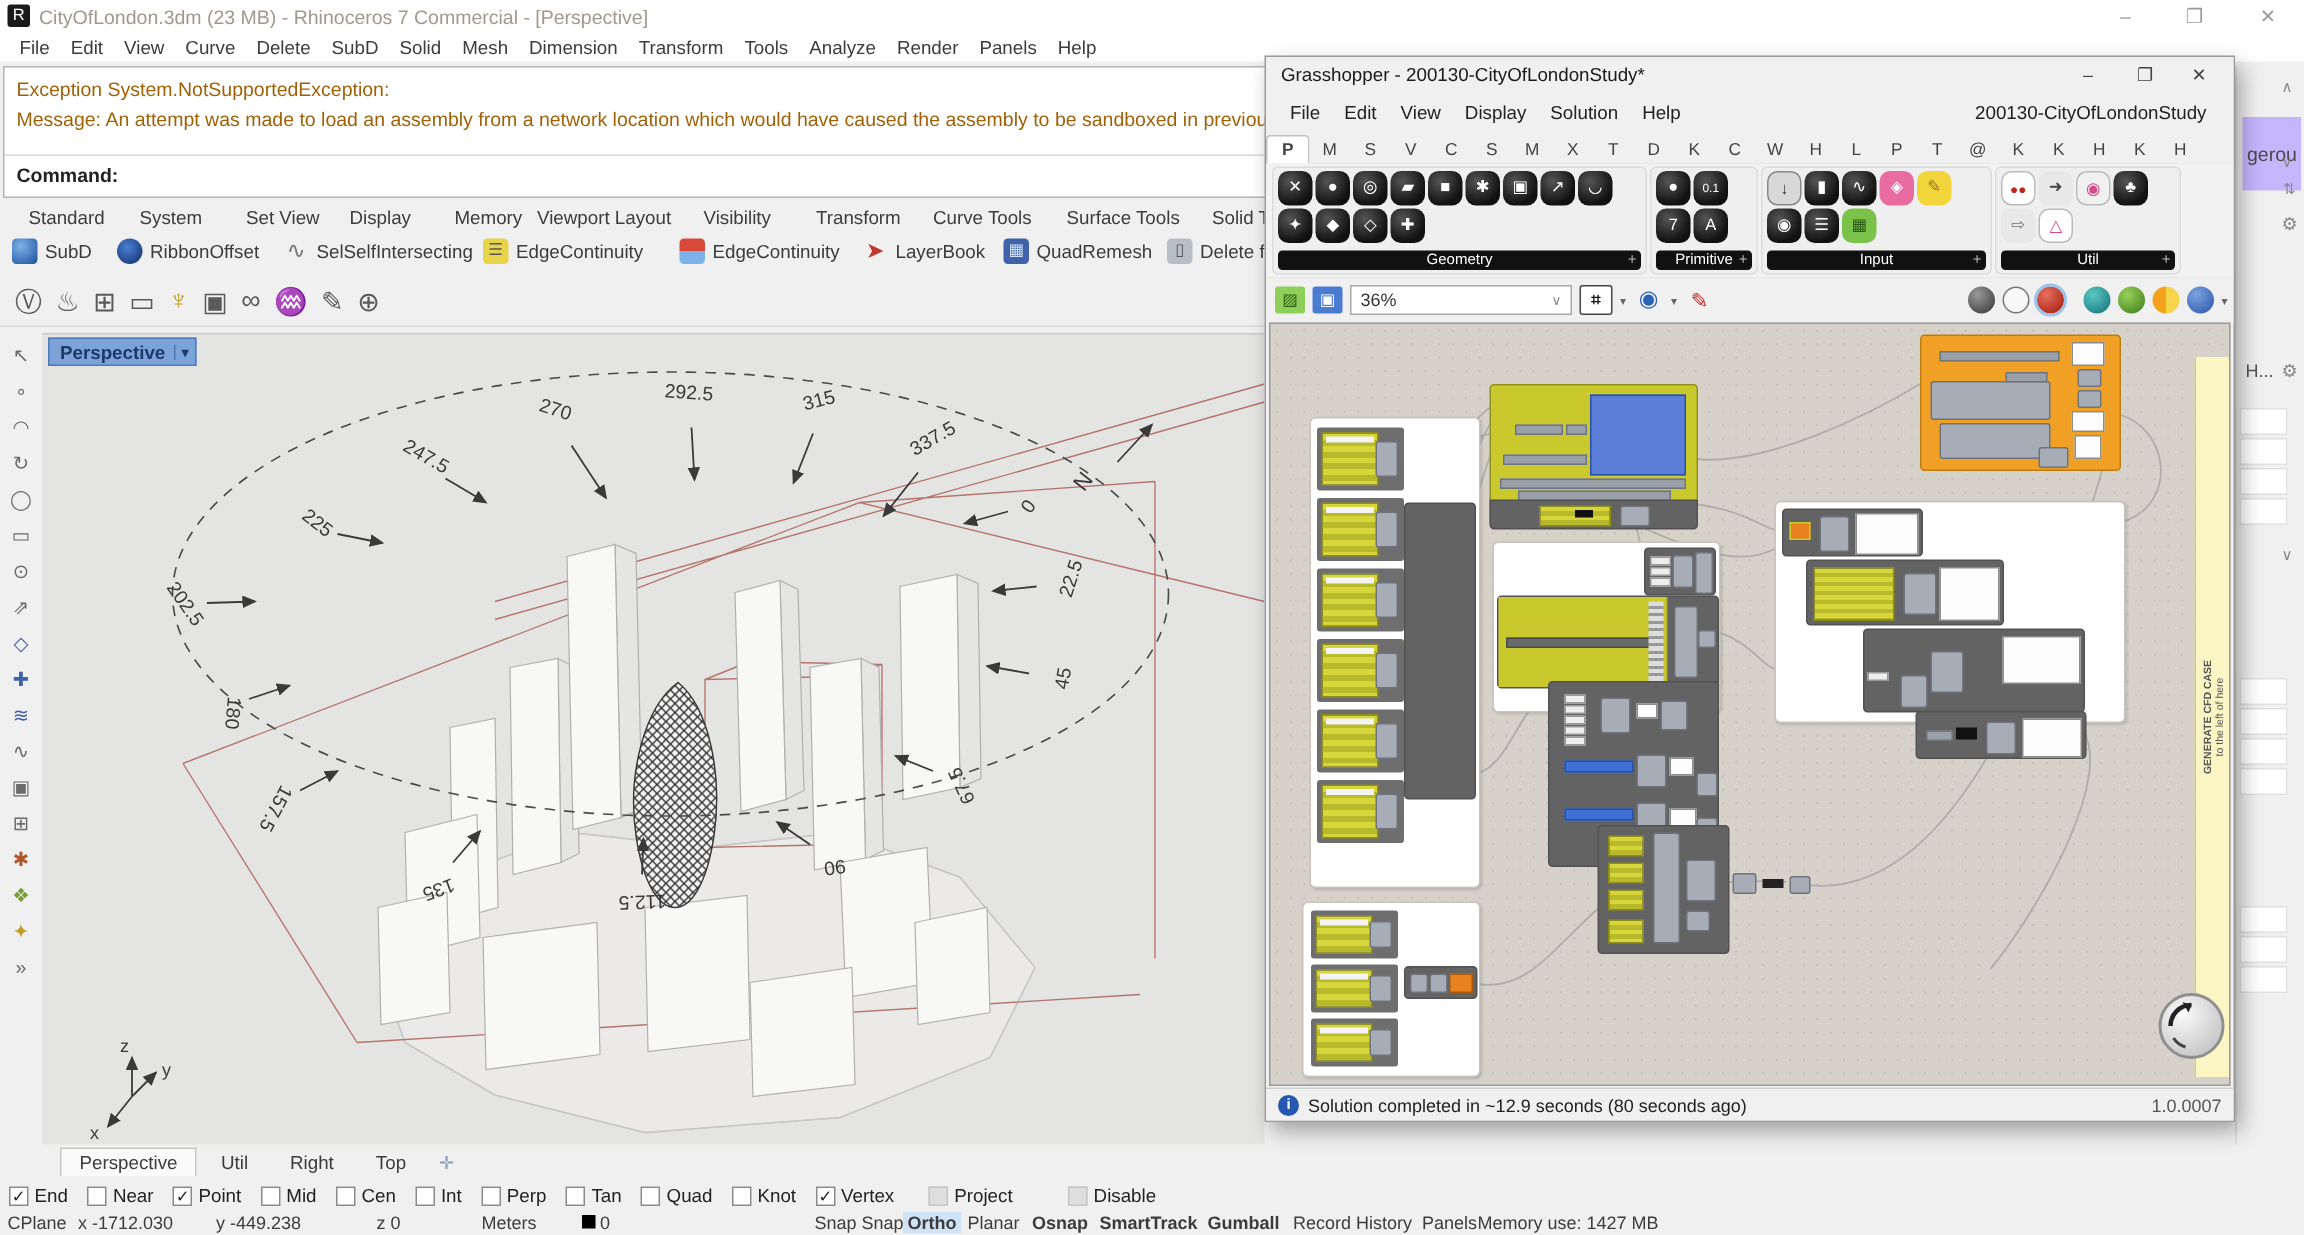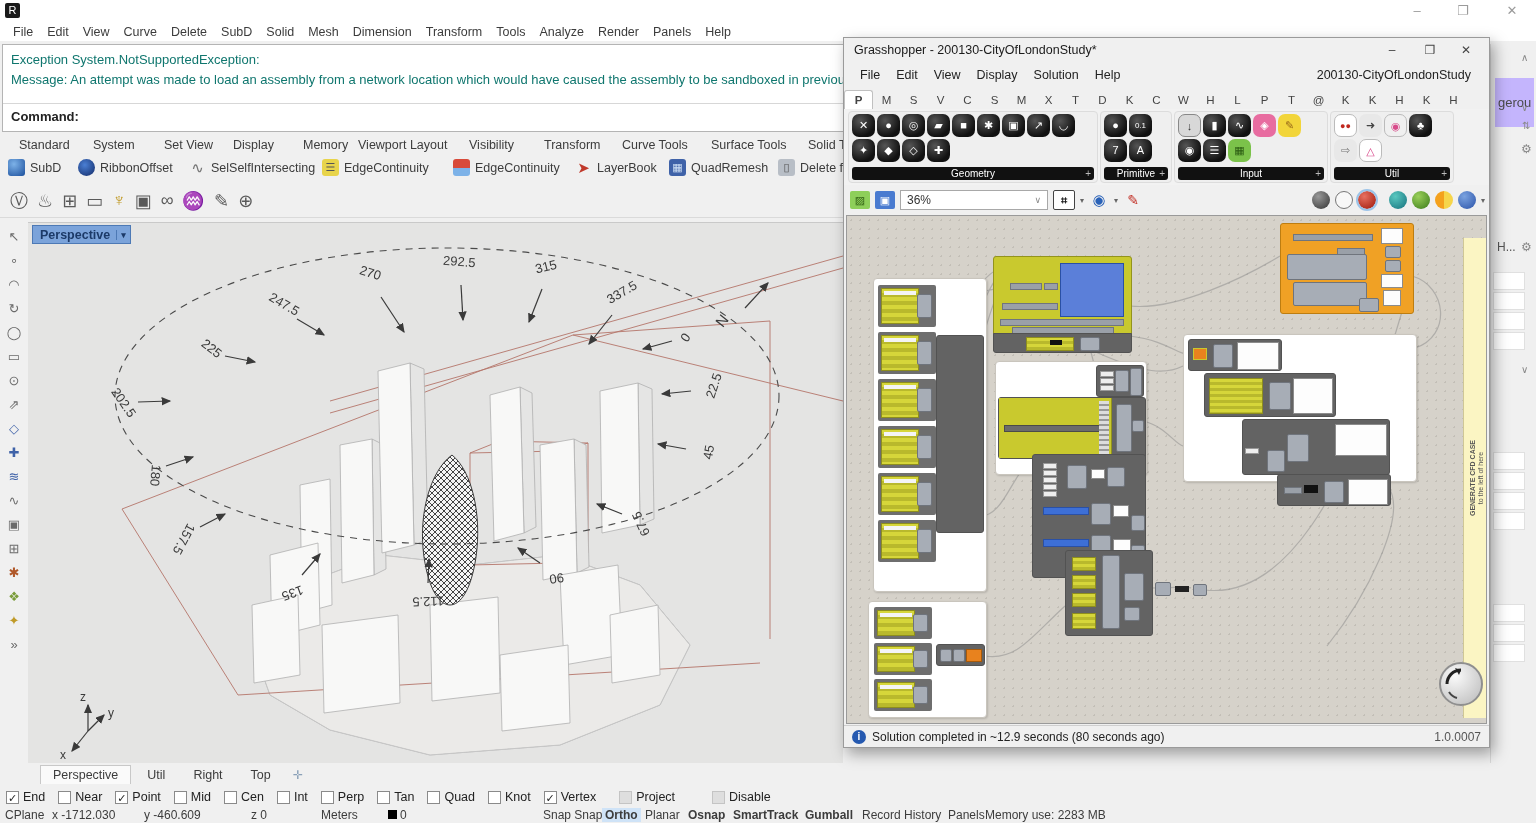--- a/index.html
+++ b/index.html
@@ -8,21 +8,21 @@
   .abs{position:absolute}
   
   .titlebar{left:0;top:0;width:1536px;height:22px;background:#ffffff;}
   .title-text{left:26px;top:4px;color:#a2988c;font-size:13px;white-space:nowrap}
   .app-logo{left:5px;top:3px;width:15px;height:15px;background:#1a1a1a;color:#fff;font-size:11px;
             text-align:center;line-height:15px;border-radius:2px}
   .winbtn{top:0;width:44px;height:22px;text-align:center;line-height:22px;color:#9b9b9b;font-size:13px}
   .menubar{left:0;top:22px;width:1536px;height:19px;background:#ffffff;display:flex;align-items:center;padding-left:6px;box-sizing:border-box}
   .menubar span{padding:0 7px;font-size:12.5px;color:#3c3c3c;white-space:nowrap}
   .cmdbox{left:2px;top:44px;width:1532px;height:88px;background:#fff;border:1px solid #b4b4b4;box-sizing:border-box}
-  .cmdline{position:absolute;left:8px;font-size:13px;color:#0f766e;white-space:nowrap}
+  .cmdline{position:absolute;left:8px;font-size:13px;color:#a16207;white-space:nowrap}
   .cmdsep{position:absolute;left:0;right:0;top:58px;border-top:1px solid #d7d7d7}
   .cmdprompt{position:absolute;left:8px;top:64px;font-weight:bold;color:#222;font-size:13px}
   .tabrow{left:0;top:134px;width:1536px;height:22px;background:#f0f0f0}
   .tabrow span{position:absolute;top:4px;font-size:12.5px;color:#3c3c3c;white-space:nowrap}
   .btnrow{left:0;top:156px;width:1536px;height:28px;background:#f0f0f0}
   .tbtn{position:absolute;top:3px;display:flex;align-items:center;gap:5px;white-space:nowrap}
   .tbtn .lbl{font-size:12.5px;color:#3c3c3c}
   .tico{width:17px;height:17px;border-radius:3px;display:inline-block;text-align:center;line-height:17px;font-size:11px;color:#fff}
   .icorow{left:0;top:184px;width:843px;height:34px;background:#f0f0f0;border-bottom:1px solid #dadada;display:flex;align-items:center;gap:9px;padding-left:10px;box-sizing:border-box}
   .icorow span{font-size:18px;color:#5a5a5a}
@@ -102,20 +102,21 @@
   .note-text{position:absolute;left:50%;top:50%;transform:translate(-50%,-50%) rotate(-90deg);transform-origin:center;
              white-space:nowrap;font-size:7px;color:#555;text-align:center;line-height:8px}
   .trackball{position:absolute;width:44px;height:44px;border-radius:50%;
              background:radial-gradient(circle at 35% 30%,#fafafa,#b9b9b9);border:2px solid #8f8f8f;box-sizing:border-box}
 </style>
 </head>
 <body>
 
 <div class="abs titlebar">
   <div class="abs app-logo">R</div>
+  <div class="abs title-text">CityOfLondon.3dm (23 MB) - Rhinoceros 7 Commercial - [Perspective]</div>
   <div class="abs winbtn" style="left:1395px">–</div>
   <div class="abs winbtn" style="left:1441px">❐</div>
   <div class="abs winbtn" style="left:1490px">✕</div>
 </div>
 
 <div class="abs menubar">
   <span>File</span>
   <span>Edit</span>
   <span>View</span>
   <span>Curve</span>
@@ -410,33 +411,33 @@
     </span>
   <span class="osnap-item" style="margin-left:24px">
       <span class="cb dis"></span>
       <span class="ol">Disable</span>
     </span>
 </div>
 
 <div class="abs statusrow">
   <span class="seg" style="left:5px">CPlane</span>
   <span class="seg" style="left:52px">x -1712.030</span>
-  <span class="seg" style="left:144px">y -460.609</span>
+  <span class="seg" style="left:144px">y -449.238</span>
   <span class="seg" style="left:251px">z 0</span>
   <span class="seg" style="left:321px">Meters</span>
   <span class="seg" style="left:388px"><span class="layerchip"></span><span>0</span></span>
   <span class="seg" style="left:543px">Snap Snap</span>
   <span class="seg hl" style="left:602px">Ortho</span>
   <span class="seg" style="left:645px">Planar</span>
   <span class="seg bld" style="left:688px">Osnap</span>
   <span class="seg bld" style="left:733px">SmartTrack</span>
   <span class="seg bld" style="left:805px">Gumball</span>
   <span class="seg" style="left:862px">Record History</span>
   <span class="seg" style="left:948px">Panels</span>
-  <span class="seg" style="left:985px">Memory use: 2283 MB</span>
+  <span class="seg" style="left:985px">Memory use: 1427 MB</span>
 </div>
 
 <div class="abs gh">
   <div class="abs gh-titlebar">
     <span class="abs gh-title">Grasshopper - 200130-CityOfLondonStudy*</span>
     <span class="abs gh-wbtn" style="right:80px">–</span>
     <span class="abs gh-wbtn" style="right:42px">❐</span>
     <span class="abs gh-wbtn" style="right:6px">✕</span>
   </div>
   <div class="abs gh-menubar">

